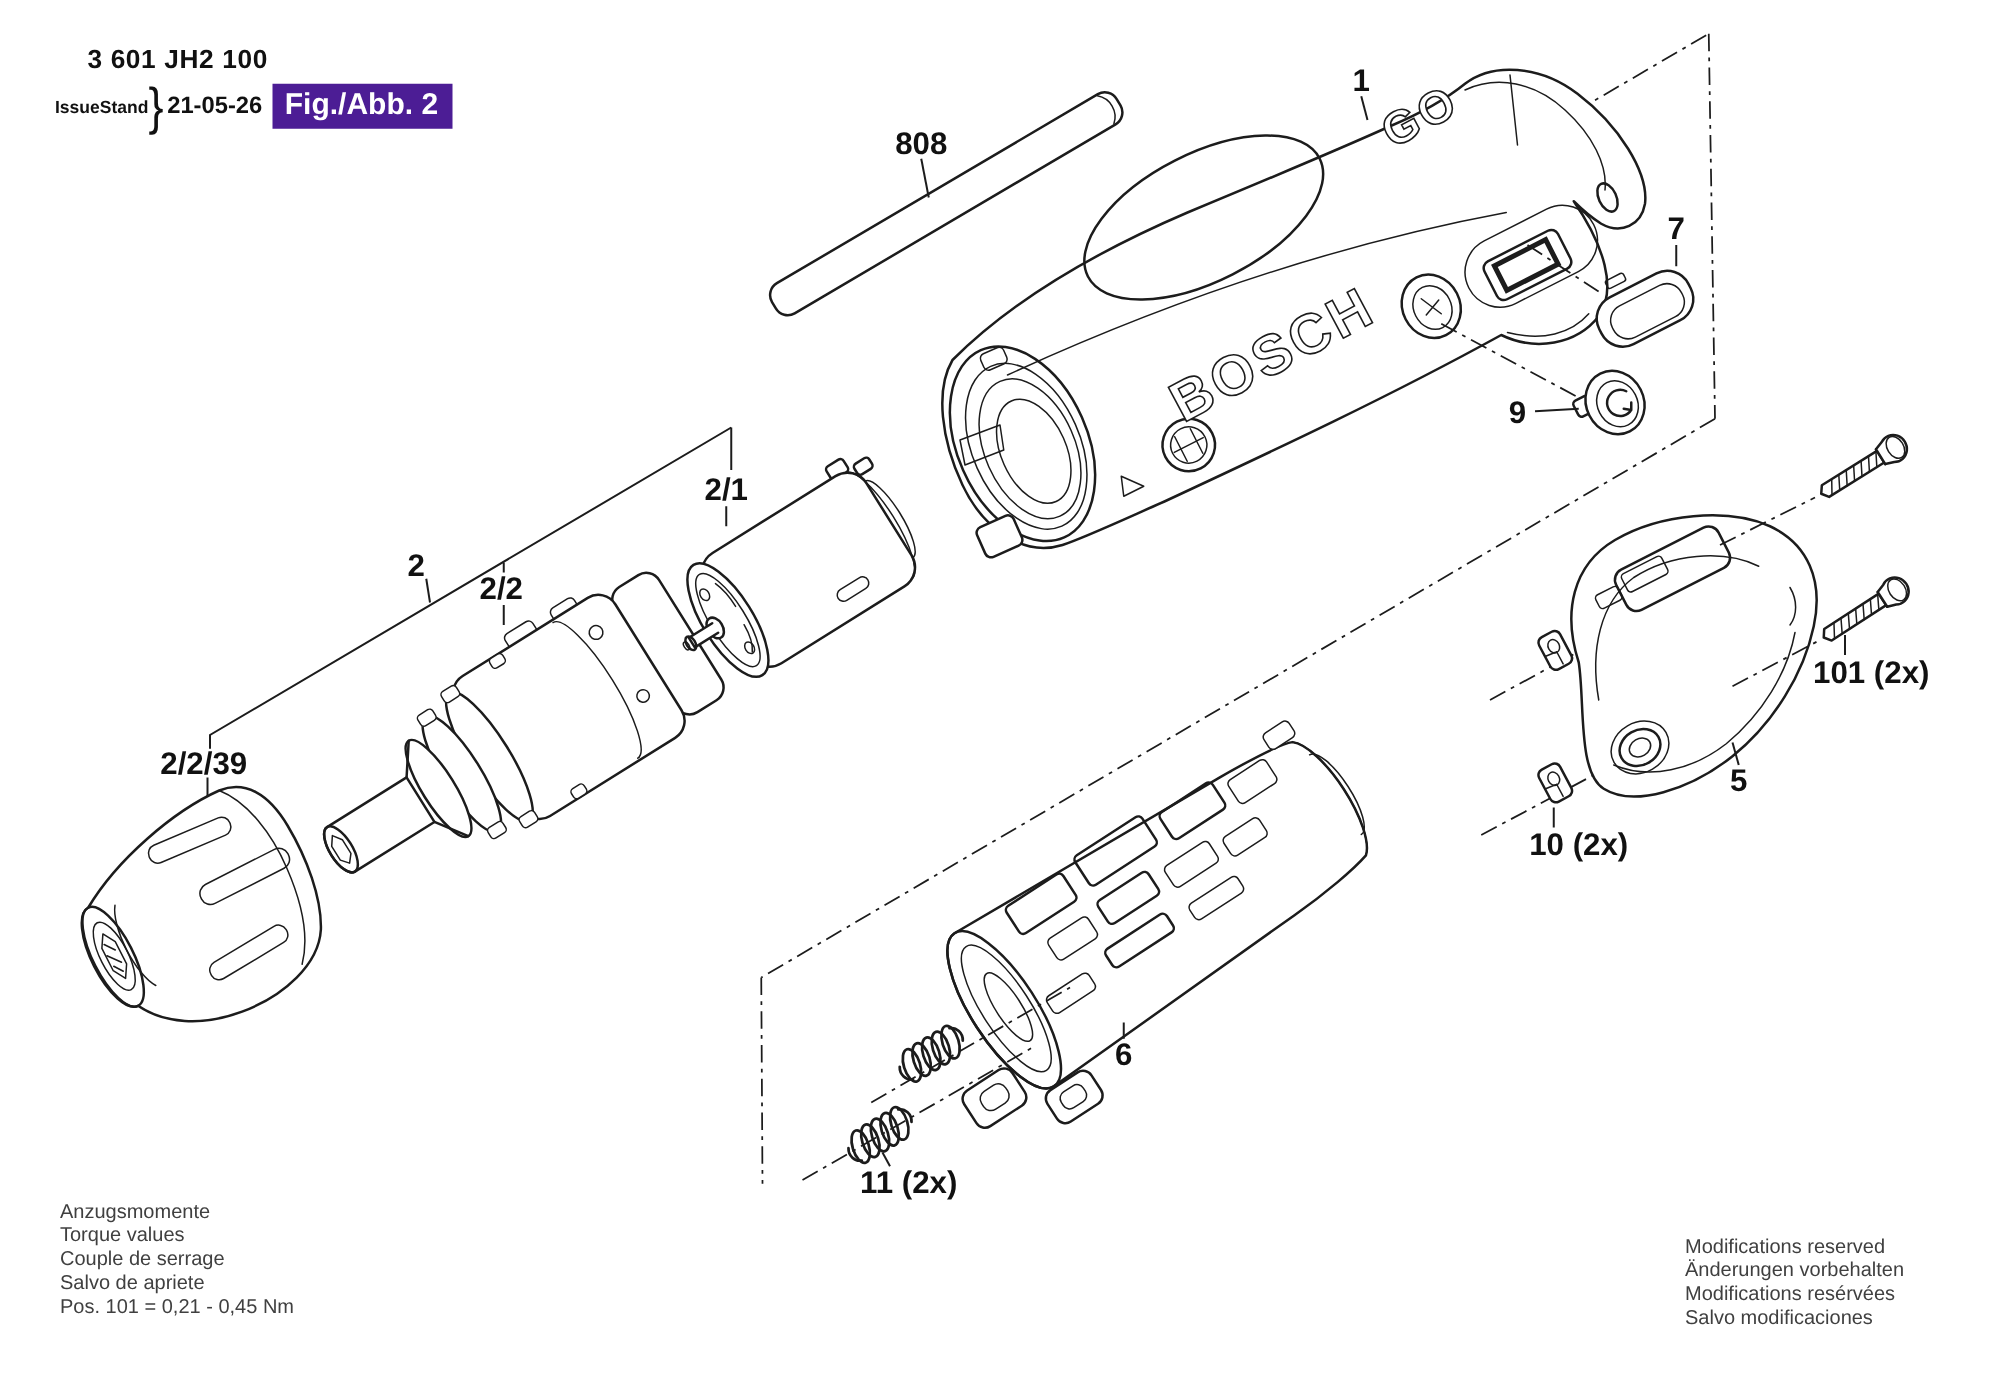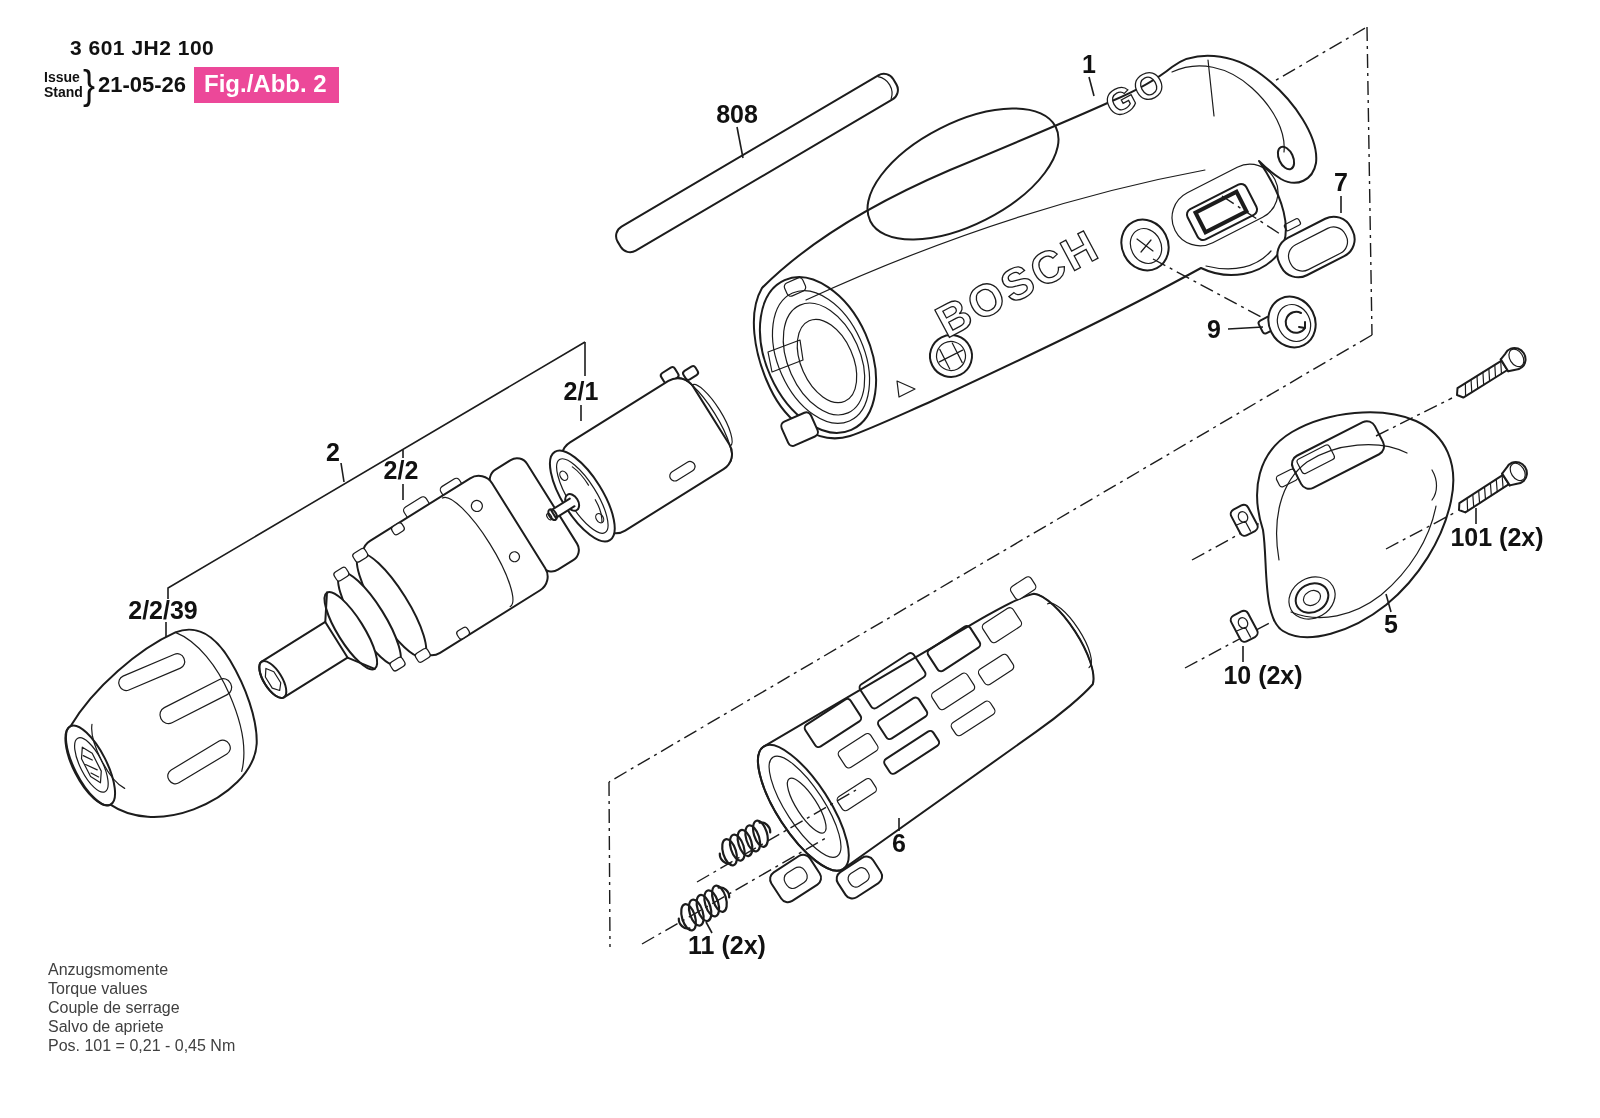--- a/index.html
+++ b/index.html
@@ -3,24 +3,24 @@
 <meta charset="utf-8">
 <style>
   html,body{margin:0;padding:0;background:#fff;font-family:"Liberation Sans",sans-serif;}
   .sheet{position:relative;width:1600px;height:1118px;background:#fff;overflow:hidden;}
   .sheet svg{position:absolute;left:0;top:0;}
 
   
   .hdr{position:absolute;left:44px;top:36px;color:#111;}
   .code{font-size:21px;font-weight:700;letter-spacing:.5px;margin-left:26px;}
   .issuerow{display:flex;align-items:center;margin-top:4px;}
-  .stack{display:flex;flex-direction:column;font-size:14px;font-weight:700;line-height:15px;}
+  .stack{display:flex;flex-direction:row;font-size:14px;font-weight:700;line-height:15px;}
   .brace{font-size:36px;font-weight:400;margin:0 3px 0 0;transform:scaleY(1.15);display:inline-block;}
-  .date{font-size:22px;font-weight:700;margin-right:8px;}
-  .figbox{background:#ec4899;color:#fff;font-size:24px;font-weight:700;padding:3px 12px 5px 10px;}
+  .date{font-size:19px;font-weight:700;margin-right:8px;}
+  .figbox{background:#4c1d95;color:#fff;font-size:24px;font-weight:700;padding:3px 12px 5px 10px;}
 
   
   .note{position:absolute;font-size:16px;line-height:19px;color:#404040;}
   .note-torque{left:48px;top:960px;}
   .note-legal{left:1348px;top:988px;}
 
   
   .s{fill:none;stroke:#1c1c1c;stroke-width:2;stroke-linecap:round;stroke-linejoin:round;}
   .sf{fill:#fff;stroke:#1c1c1c;stroke-width:2;stroke-linecap:round;stroke-linejoin:round;}
   .thin{stroke-width:1.2;}
@@ -309,14 +309,20 @@
 </div>
 
 <div class="note note-torque">
   <div>Anzugsmomente</div>
   <div>Torque values</div>
   <div>Couple de serrage</div>
   <div>Salvo de apriete</div>
   <div>Pos. 101  =  0,21 - 0,45 Nm</div>
 </div>
 
-
+<div class="note note-legal">
+  <div>Modifications reserved</div>
+  <div>Änderungen vorbehalten</div>
+  <div>Modifications resérvées</div>
+  <div>Salvo modificaciones</div>
 </div>
 
+</div>
+
 </body></html>

